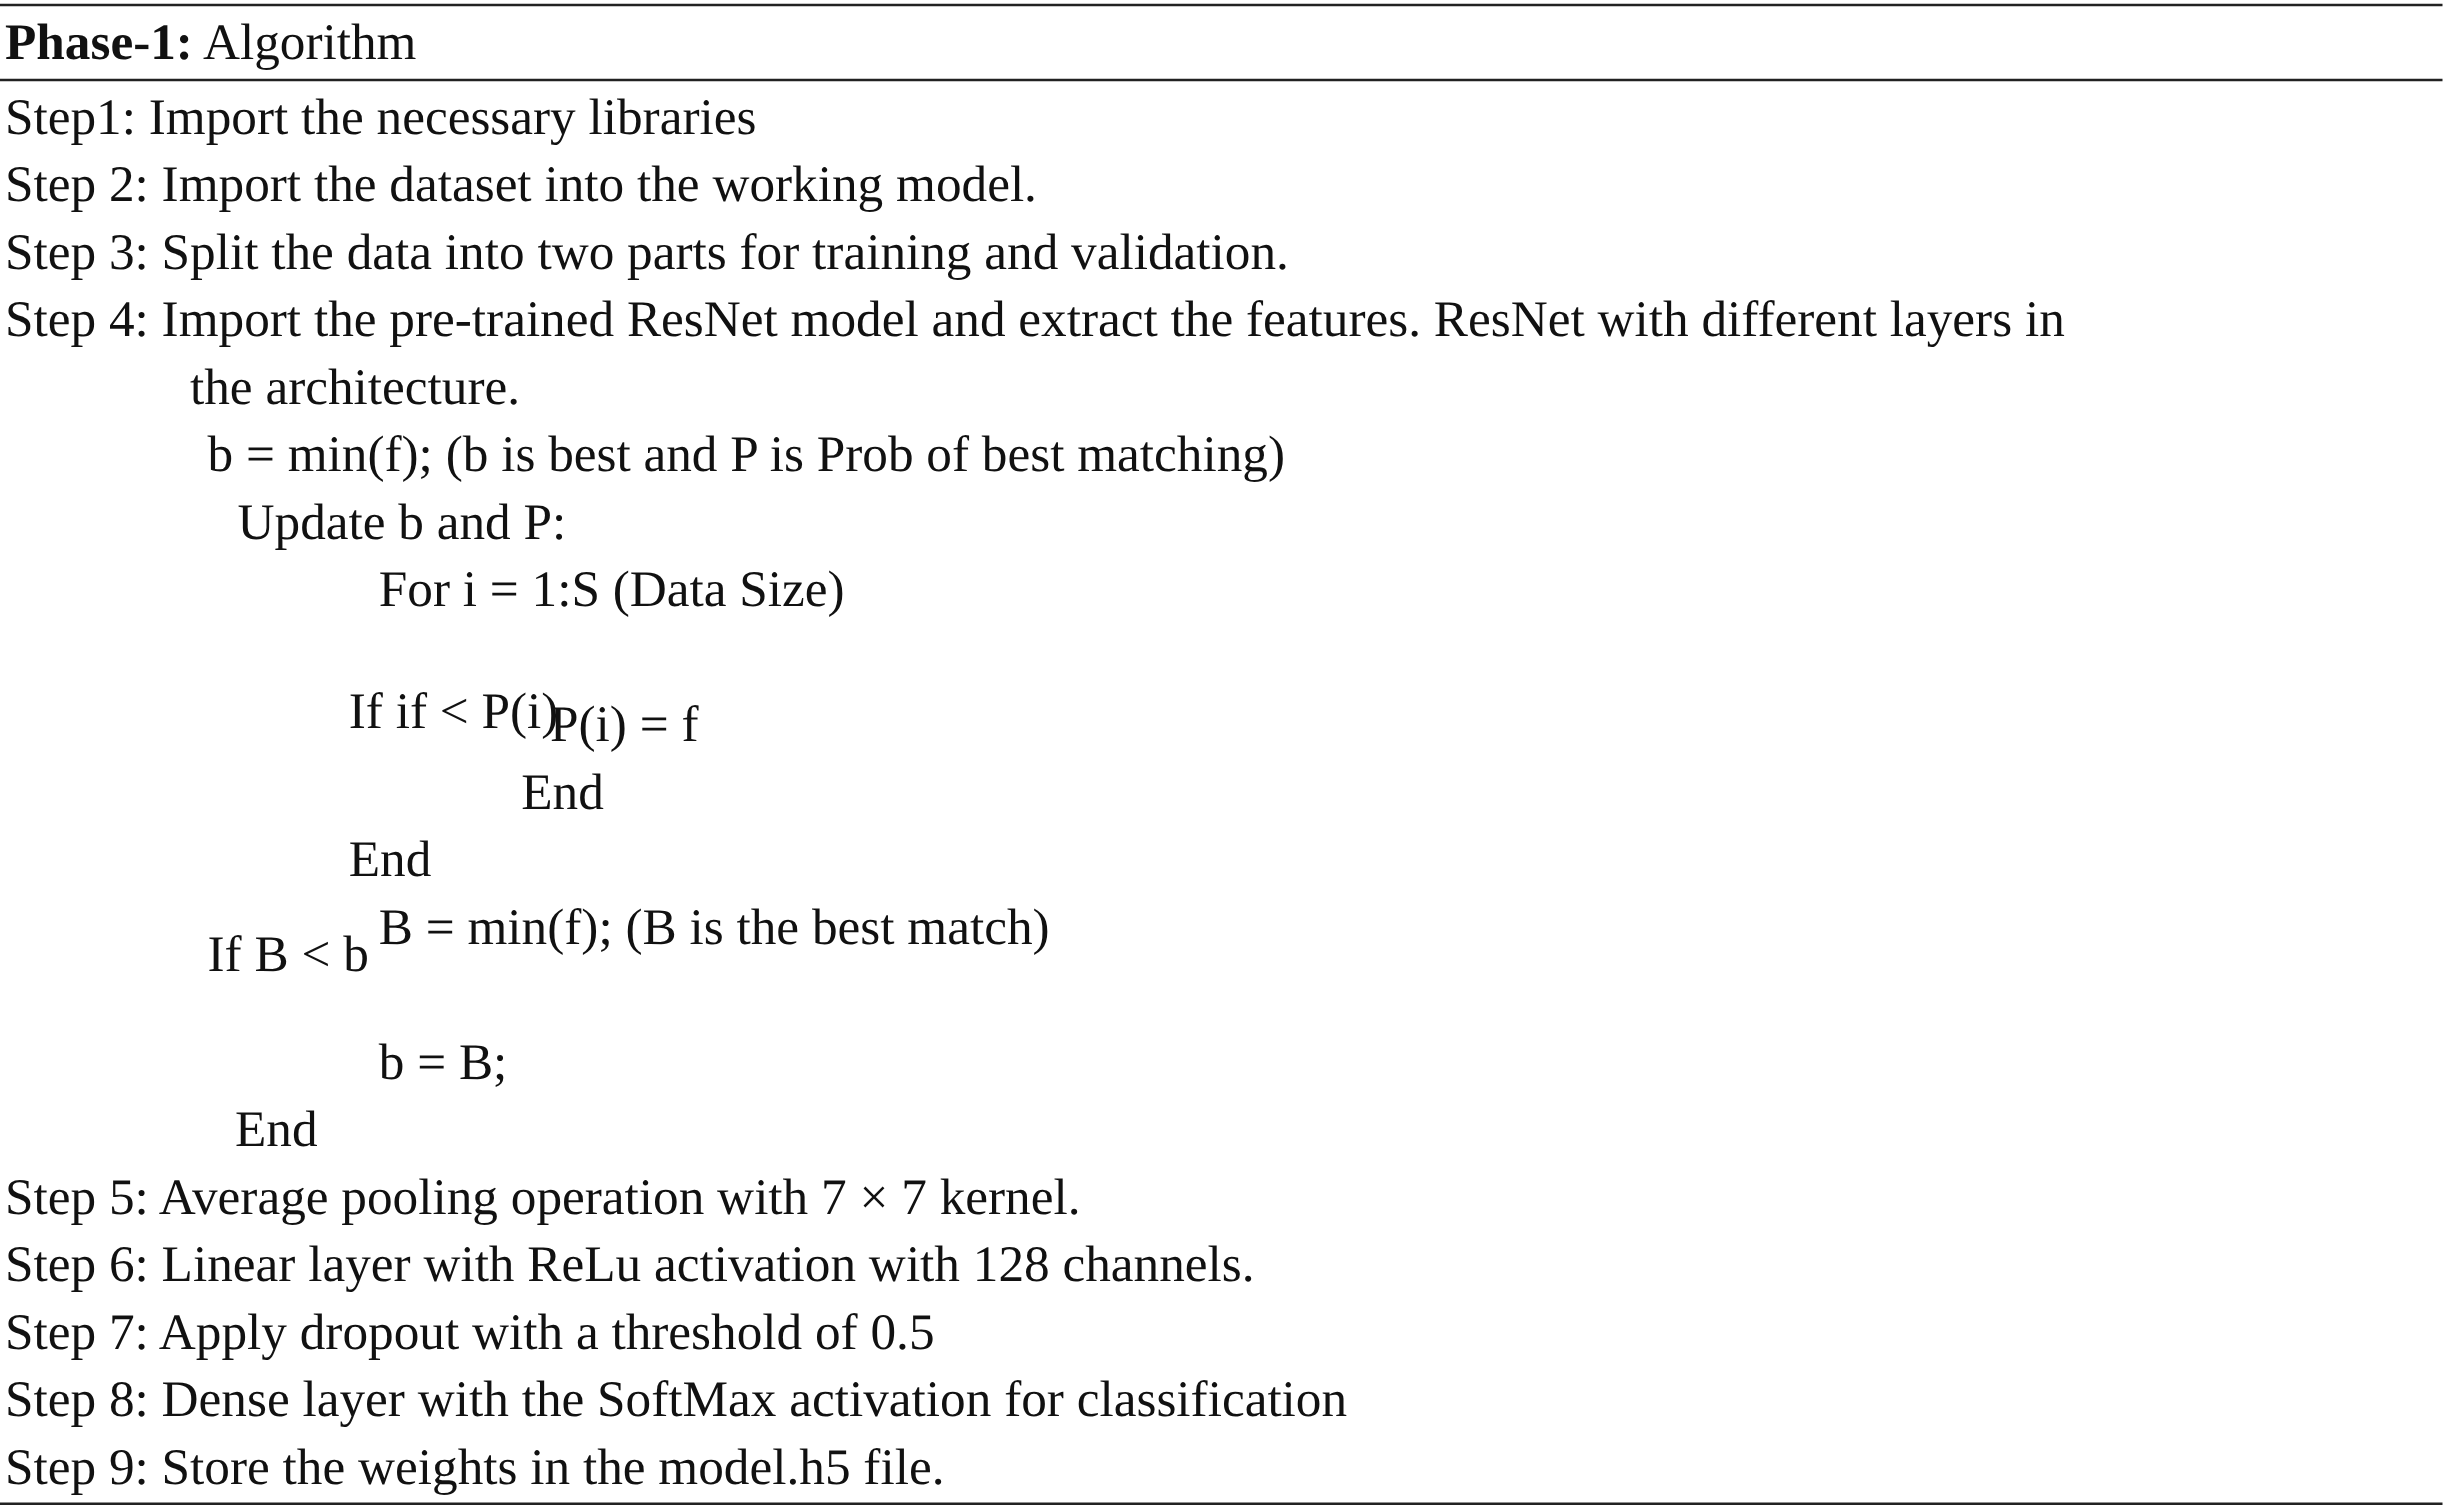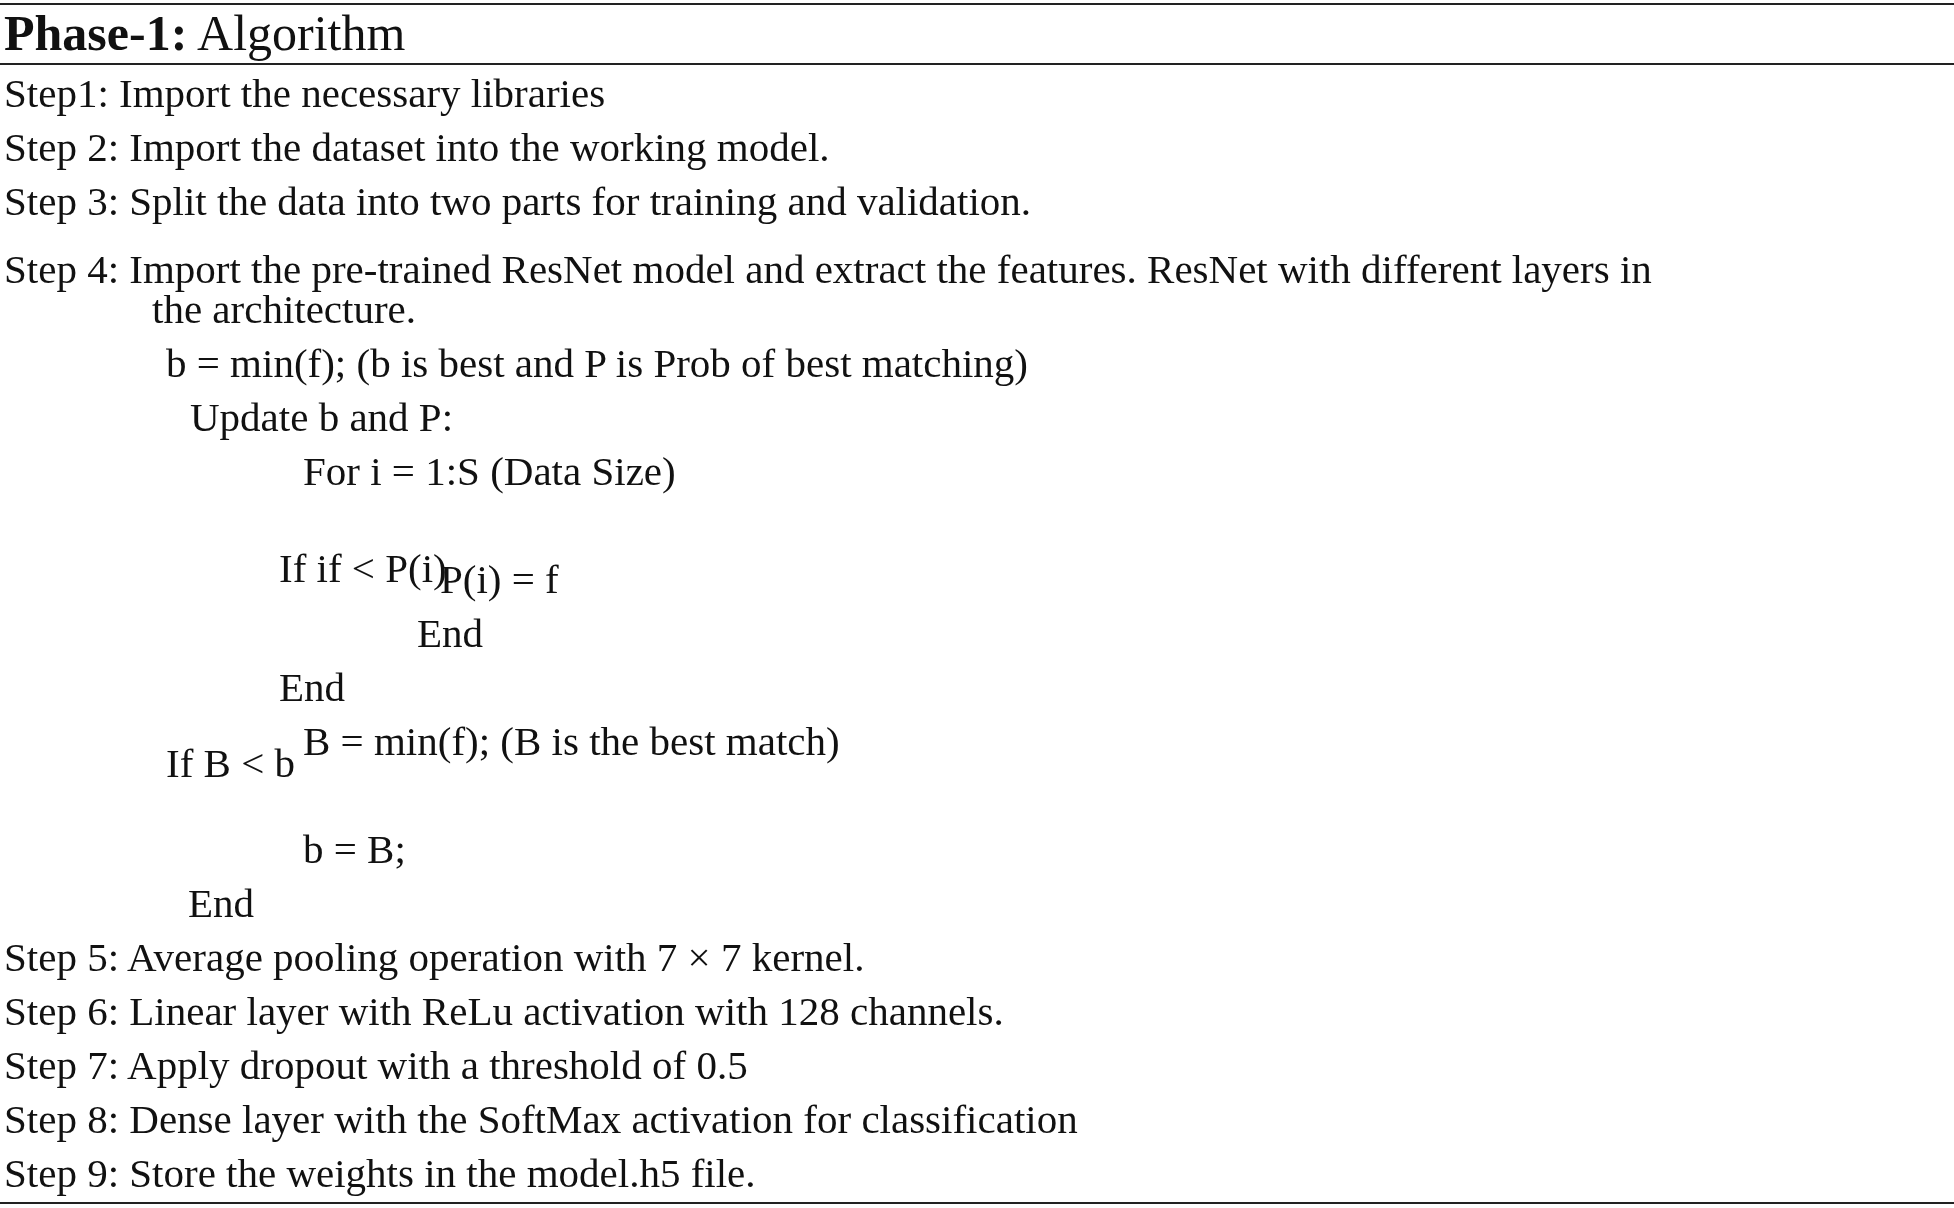--- a/index.html
+++ b/index.html
@@ -3,36 +3,36 @@
 <meta charset="utf-8">
 <style>
   html, body { margin:0; padding:0; background:#ffffff; }
   body { width:1954px; height:1208px; position:relative; overflow:hidden;
          font-family:"Liberation Serif","DejaVu Serif",serif; color:#111; }
   .rule { position:absolute; left:0; width:1954px; background:#222; }
   .rule.top { top:3px; height:2px; }
   .rule.mid { top:63px; height:2px; }
   .rule.bot { top:1202px; height:2px; }
   .header { position:absolute; left:4px; top:4px; height:58px; line-height:58px;
-            font-size:50px; white-space:nowrap; }
+            font-size:41px; white-space:nowrap; }
   .header b { font-weight:bold; }
   .line { position:absolute; white-space:nowrap; font-size:41px; line-height:54px; height:54px; }
 </style>
 </head>
 <body>
 
 <div class="rule top"></div>
 <div class="header"><b>Phase-1:</b><span> Algorithm</span></div>
 <div class="rule mid"></div>
 
 <div id="lines">
   <div class="line" style="left: 4px; top: 66px;">Step1: Import the necessary libraries</div>
   <div class="line" style="left: 4px; top: 120px;">Step 2: Import the dataset into the working model.</div>
   <div class="line" style="left: 4px; top: 174px;">Step 3: Split the data into two parts for training and validation.</div>
-  <div class="line" style="left: 4px; top: 242px;">Step 4: Import the pre-trained ResNet model and extract the features. ResNet with different layers in</div>
+  <div class="line" style="left: 4px; top: 228px;">Step 4: Import the pre-trained ResNet model and extract the features. ResNet with different layers in</div>
   <div class="line" style="left: 152px; top: 282px; font-family: Liberation Serif, serif;">the architecture.</div>
   <div class="line" style="left: 166px; top: 336px; text-align: right;">b = min(f); (b is best and P is Prob of best matching)</div>
   <div class="line" style="left: 166px; top: 390px; margin-left: 24px;">Update b and P:</div>
   <div class="line" style="left: 303px; top: 444px;">For i = 1:S (Data Size)</div>
   <div class="line" style="left: 279px; top: 520px; margin-top: 21px;">If if &lt; P(i)</div>
   <div class="line" style="left: 440px; top: 552px;">P(i) = f</div>
   <div class="line" style="left: 417px; top: 606px;">End</div>
   <div class="line" style="left: 279px; top: 660px;">End</div>
   <div class="line" style="left: 303px; top: 714px;">B = min(f); (B is the best match)</div>
   <div class="line" style="left: 166px; top: 736px;">If B &lt; b</div>

